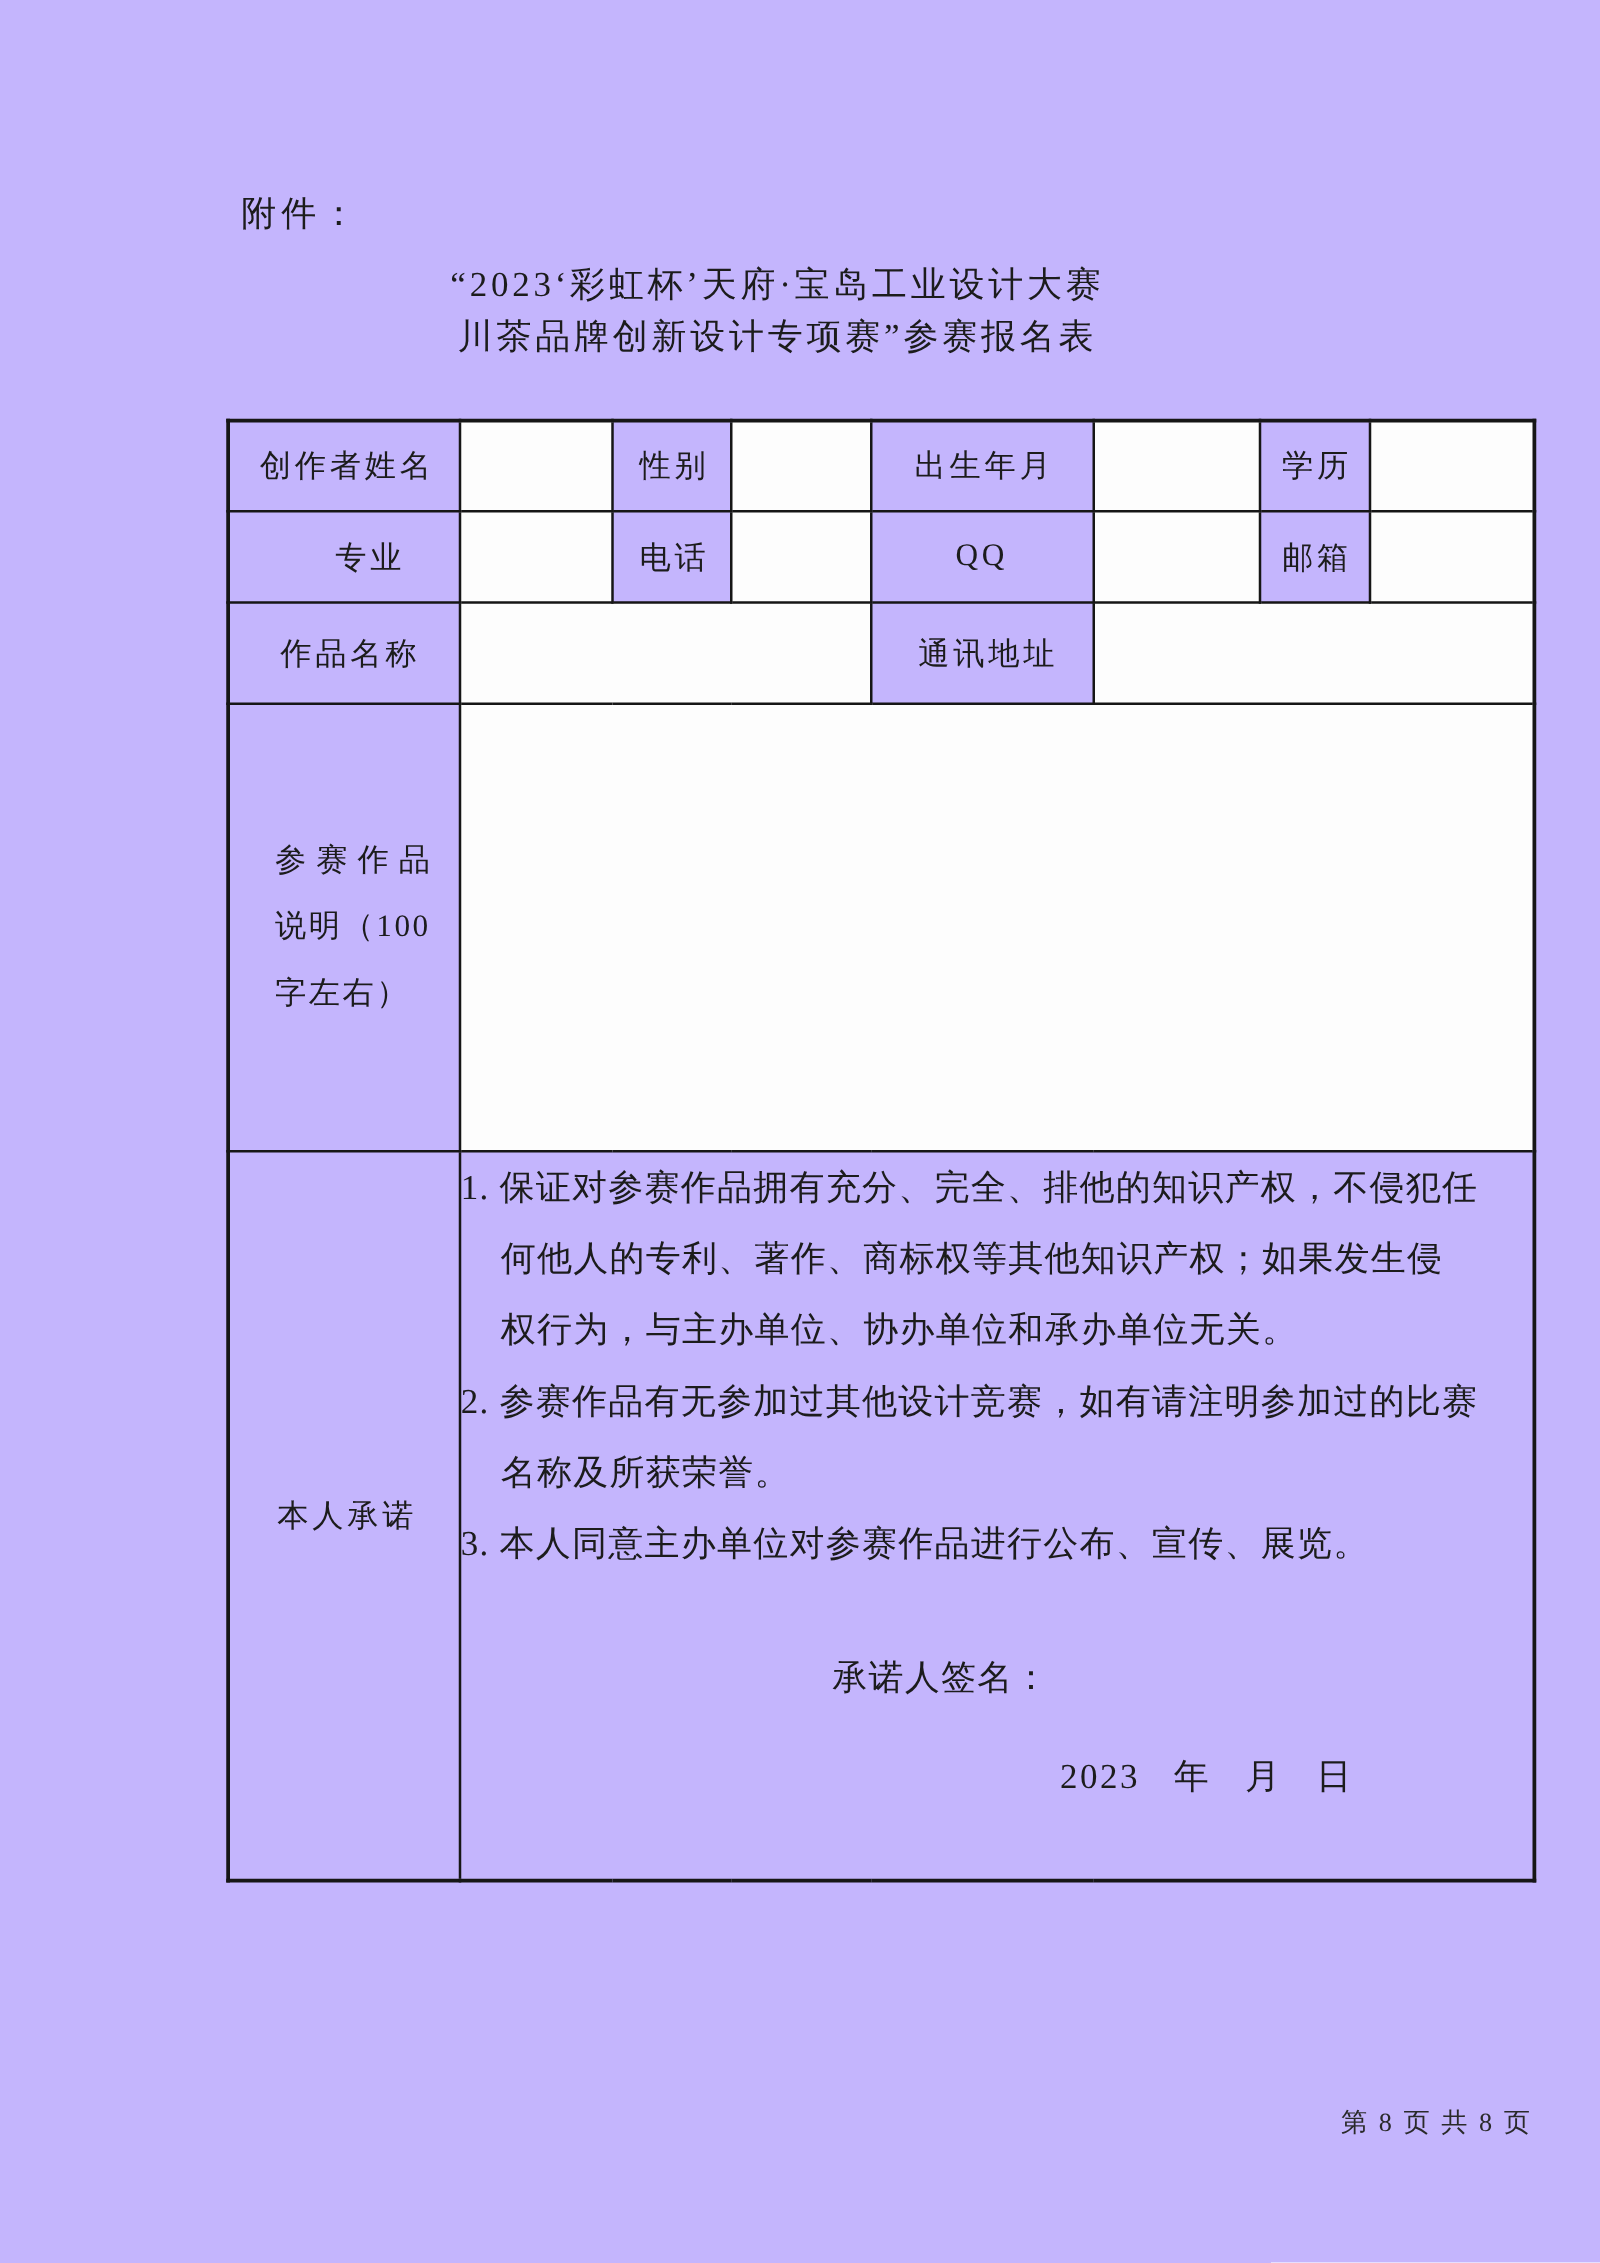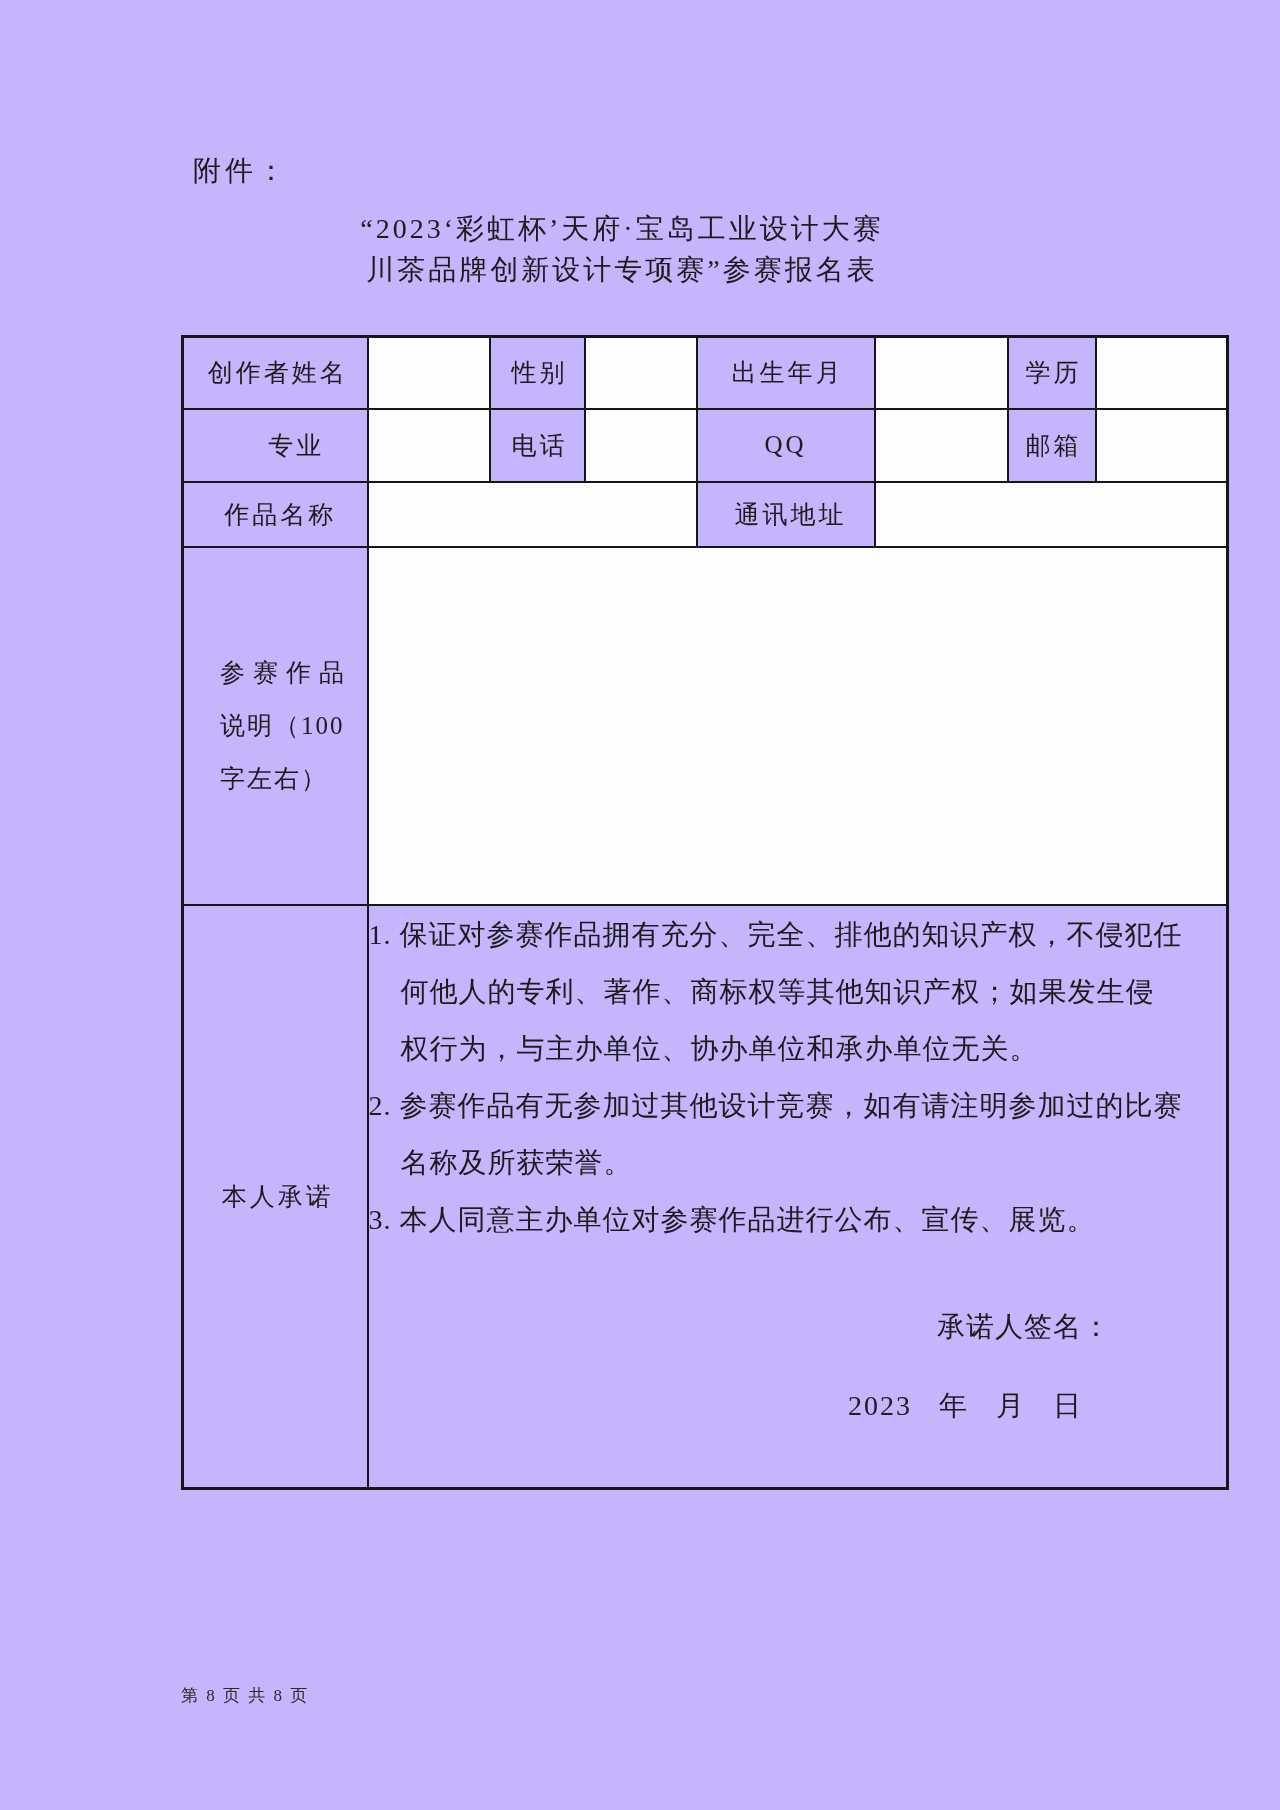--- a/index.html
+++ b/index.html
@@ -11,42 +11,42 @@
   .attachment{position:absolute;left:193px;top:152px;font-size:28px;letter-spacing:4px;}
   .title{position:absolute;left:0;top:208px;width:1244px;text-align:center;
          font-size:28px;line-height:41px;letter-spacing:3px;}
   table.form{position:absolute;left:181px;top:335px;width:1045px;
              border-collapse:collapse;table-layout:fixed;}
   table.form td{border:2px solid #161616;padding:0;}
   table.form{border:3px solid #161616;}
   tr.r1{height:73px;}
   tr.r2{height:72px;}
   tr.r3{height:73px;}
-  tr.r4{height:65px;}
+  tr.r4{height:81px;}
   tr.r5{height:358px;}
   tr.r6{height:584px;}
   td.lbl{text-align:center;vertical-align:middle;font-size:25px;letter-spacing:3px;}
   td.val{background:#fdfdfd;}
   .ls10{letter-spacing:10px;padding-left:10px !important;}
   .ls6{letter-spacing:6px;padding-left:6px !important;}
   .ls5{letter-spacing:5px;padding-left:5px !important;border-radius:29px;}
   .ls4{letter-spacing:4px;padding-left:4px !important;}
   .ls0{letter-spacing:0;}
   .spread2{letter-spacing:42px;padding-left:42px !important;}
   td.desc-lbl{vertical-align:middle;}
   .desc-line{text-align:left;padding-left:36px;font-size:25px;line-height:53px;letter-spacing:2px;}
   .desc-line:first-child{letter-spacing:8px;}
   td.pledge{vertical-align:top;text-align:left;font-size:28px;line-height:57px;
             padding:22px 8px 0 11px;letter-spacing:1px;margin-left:15px;}
   .p-num{padding-left:0;}
   .p-cont{padding-left:32px;}
-  .sig{text-align:right;padding-right:115px;margin-top:50px;}
+  .sig{text-align:center;padding-right:89px;margin-top:50px;}
   .date{text-align:right;padding-right:143px;margin-top:22px;word-spacing:18px;letter-spacing:2px;}
-  .footer{position:absolute;left:181px;top:1684px;width:1045px;text-align:left;
-          font-size:17px;letter-spacing:2px;color:#2a2a2a;}
+  .footer{position:absolute;left:181px;top:1684px;width:1045px;text-align:right;
+          font-size:21px;letter-spacing:2px;color:#2a2a2a;}
 </style>
 </head>
 <body>
 
 <div class="page">
 
   <div class="attachment">附件：</div>
 
   <div class="title">
     <div>“2023‘彩虹杯’天府·宝岛工业设计大赛</div>

